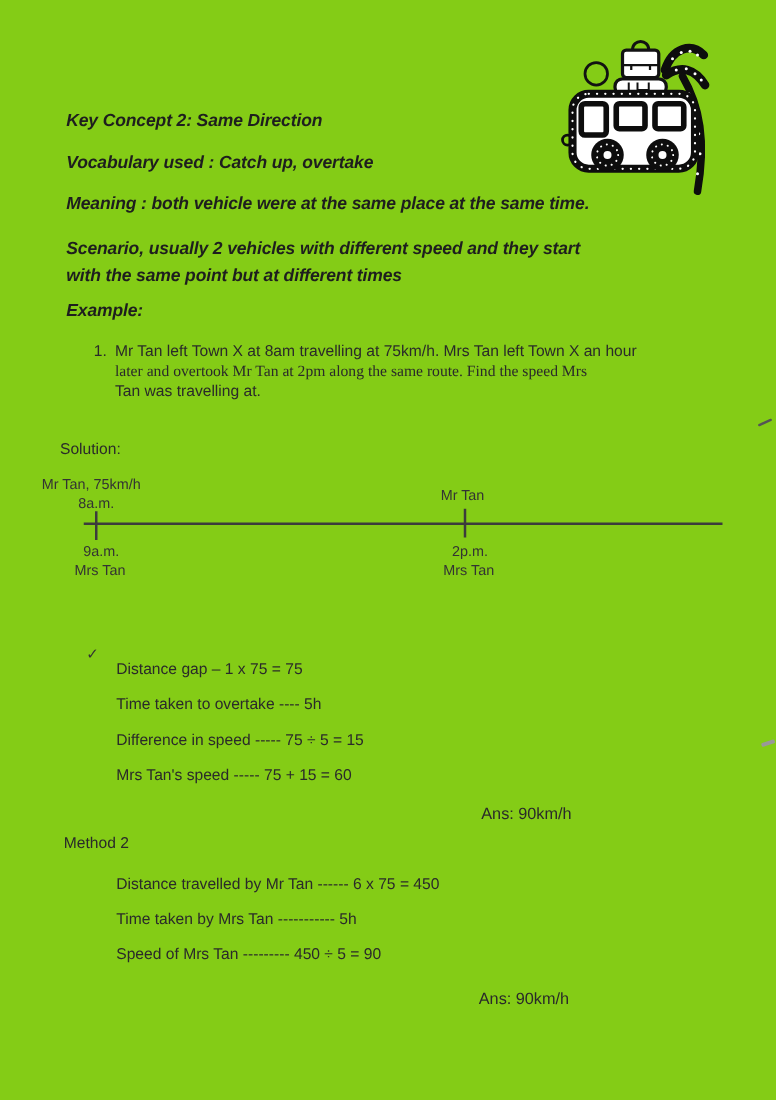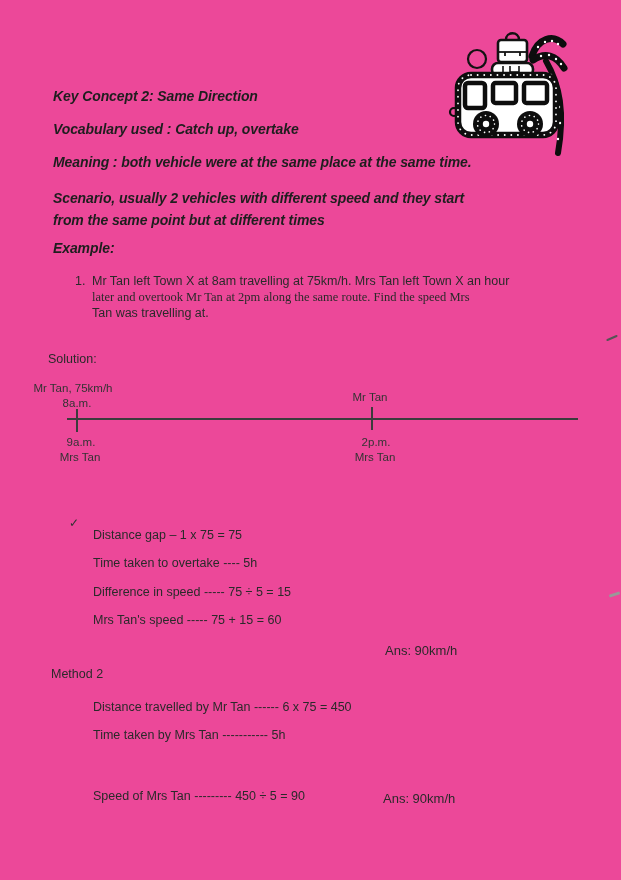--- a/index.html
+++ b/index.html
@@ -1,19 +1,19 @@
 <!DOCTYPE html>
 <html><head>
 <meta charset="utf-8">
 <style>
   html,body{margin:0;padding:0;background:#e8e8e8;}
   .page{
     position:relative;
     width:621px;height:880px;
-    background:#ec4899;
+    background:#84cc16;
     font-family:"Liberation Sans", sans-serif;
     color:#232323;
     overflow:hidden;
     margin:0 auto;
   }
   .abs{position:absolute;white-space:nowrap;}
   .heading{
     font-size:14px;font-weight:bold;font-style:italic;
     letter-spacing:-0.1px;color:#1e1e1e;
   }
@@ -90,21 +90,21 @@
         <circle cx="84" cy="99" r="8.5" fill="none" stroke="#ffffff" stroke-width="1.6" stroke-dasharray="0.1 4.8" stroke-linecap="round"></circle>
         <circle cx="84" cy="99" r="3.2" fill="#ffffff"></circle>
       </g>
     </g>
   </svg>
 
   <div class="abs heading" style="left:53px;top:88px;">Key Concept 2: Same Direction</div>
   <div class="abs heading" style="left:53px;top:154px;">Meaning : both vehicle were at the same place at the same time.</div>
   <div class="abs heading" style="left:53px;top:121px;">Vocabulary used : Catch up, overtake</div>
   <div class="abs heading" style="left:53px;top:190px;">Scenario, usually 2 vehicles with different speed and they start</div>
-  <div class="abs heading" style="left:53px;top:212px;">from the same point but at different times</div>
+  <div class="abs heading" style="left:53px;top:212px;">with the same point but at different times</div>
   <div class="abs heading" style="left:53px;top:240px;">Example:</div>
 
   <div class="abs body-text" style="left:75px;top:274px;">1.</div>
   <div class="abs body-text" style="left:92px;top:274px;">Mr Tan left Town X at 8am travelling at 75km/h. Mrs Tan left Town X an hour</div>
   <div class="abs body-text" style="left:92px;top:290px;font-family:Liberation Serif, serif;">later and overtook Mr Tan at 2pm along the same route. Find the speed Mrs</div>
   <div class="abs body-text" style="left:92px;top:306px;">Tan was travelling at.</div>
 
   <div class="abs body-text" style="left:48px;top:352px;">Solution:</div>
 
   <div>
@@ -123,19 +123,19 @@
   <div class="check" style="left:69px;top:516px;">✓</div>
   <div class="work-line" style="left:93px;top:528px;">Distance gap – 1 x 75 = 75</div>
   <div class="work-line" style="left:93px;top:556px;">Time taken to overtake ---- 5h</div>
   <div class="work-line" style="left:93px;top:585px;">Difference in speed  ----- 75 ÷ 5 = 15</div>
   <div class="work-line" style="left:93px;top:613px;">Mrs Tan's speed ----- 75 + 15 = 60</div>
   <div class="ans" style="left:385px;top:643px;">Ans: 90km/h</div>
 
   <div class="abs body-text" style="left:51px;top:667px;">Method 2</div>
   <div class="work-line" style="left:93px;top:700px;">Distance travelled by Mr Tan ------ 6 x 75 = 450</div>
   <div class="work-line" style="left:93px;top:728px;">Time taken by Mrs Tan ----------- 5h</div>
-  <div class="work-line" style="left:93px;top:756px;margin-top:33px;">Speed of Mrs Tan --------- 450 ÷ 5 = 90</div>
+  <div class="work-line" style="left:93px;top:756px;">Speed of Mrs Tan --------- 450 ÷ 5 = 90</div>
   <div class="ans" style="left:383px;top:791px;">Ans: 90km/h</div>
 
   <div class="edge-mark" style="left:606px;top:337px;width:12px;height:2px;background:#555;transform:rotate(-24deg);"></div>
   <div class="edge-mark" style="left:609px;top:593px;width:11px;height:3px;background:#999;transform:rotate(-18deg);"></div>
 
 </div>
 
 </body></html>

